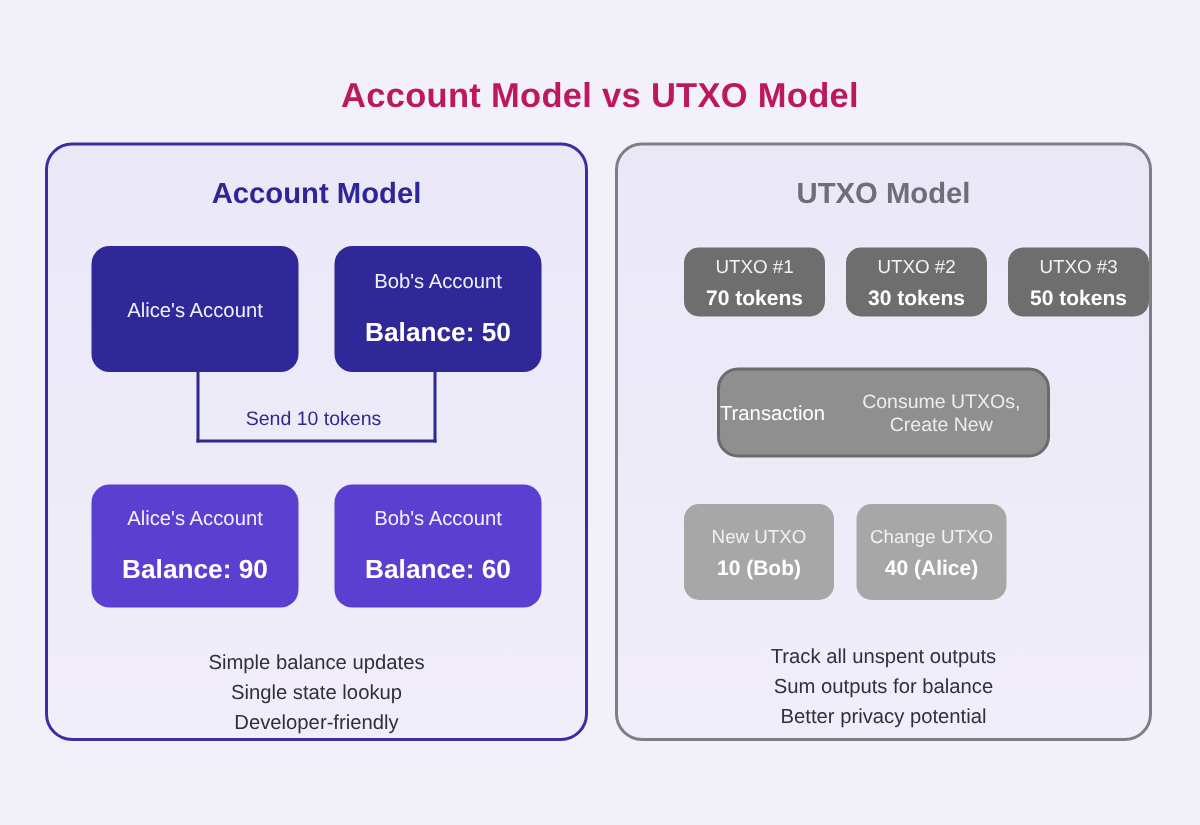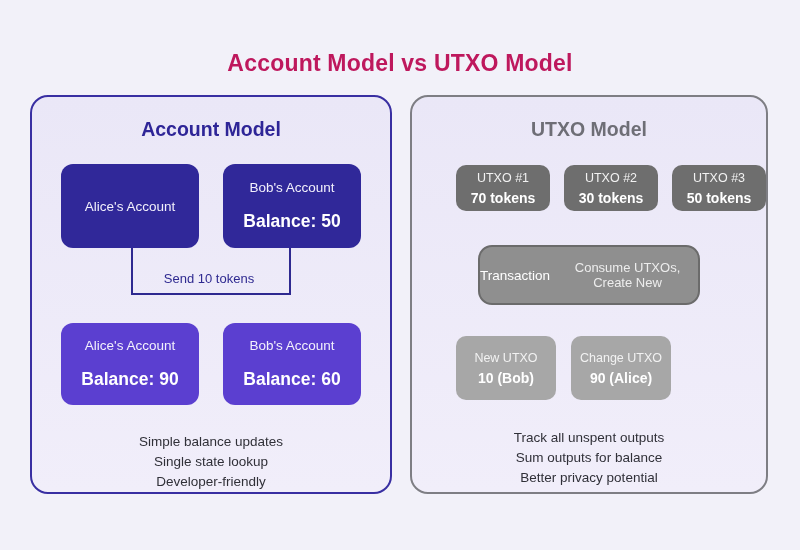--- a/index.html
+++ b/index.html
@@ -202,21 +202,21 @@
     <div class="tx-subtitle">Consume UTXOs, Create New</div>
   </div>
 
   <div class="utxo-row outputs">
     <div class="utxo-box output">
       <div class="utxo-label">New UTXO</div>
       <div class="utxo-value">10 (Bob)</div>
     </div>
     <div class="utxo-box output">
       <div class="utxo-label">Change UTXO</div>
-      <div class="utxo-value">90 (Alice)</div>
+      <div class="utxo-value">40 (Alice)</div>
     </div>
   </div>
 
   <div class="features">
     <div>Track all unspent outputs</div>
     <div>Sum outputs for balance</div>
     <div>Better privacy potential</div>
   </div>
 </section>
 

